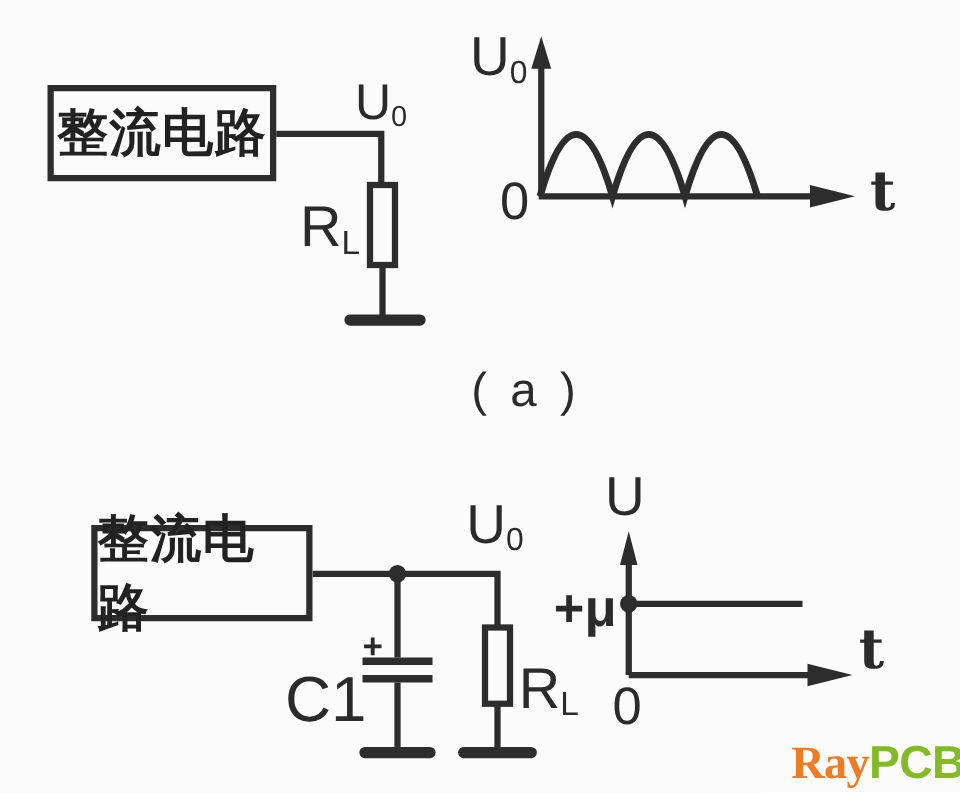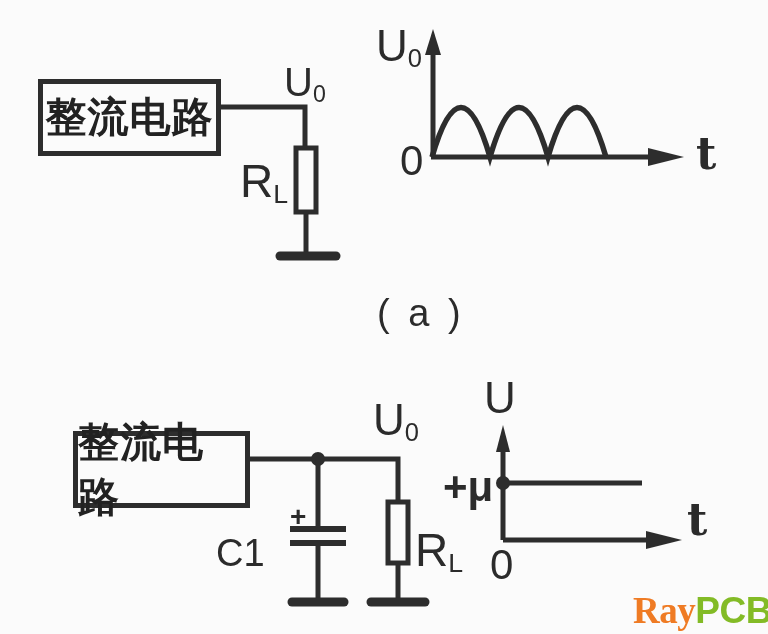--- a/index.html
+++ b/index.html
@@ -8,21 +8,21 @@
     background:#fbfbfb; overflow:hidden;
     font-family:"Liberation Sans","DejaVu Sans",sans-serif;
     color:#2b2b2b;
   }
   svg.linework { position:absolute; left:0; top:0; }
   .lbl { position:absolute; line-height:1; white-space:nowrap; color:#2b2b2b; }
   .sub { font-size:0.58em; position:relative; top:0.24em; }
   .block {
     position:absolute; box-sizing:border-box; border:5px solid #2d2d2d;
     background:#fbfbfb; display:flex; align-items:center; justify-content:center;
-    font-size:41px; font-weight:700; letter-spacing:1px; color:#222;margin-top:11px;
+    font-size:41px; font-weight:700; letter-spacing:1px; color:#222;
   }
   .block-a { left:38px; top:68px; width:183px; height:77px; }
   .block-b { left:73px; top:420px; width:177px; height:77px; }
   .tserif { font-family:"DejaVu Serif","Liberation Serif",serif; font-weight:700; }
   .logo { position:absolute; left:633px; top:589px; font-size:37px; font-weight:700; letter-spacing:-0.5px; }
   .logo-orange { color:#ef7b24;font-family:Liberation Serif, serif; }
   .logo-green  { color:#83bb26; }
 </style>
 </head>
 <body>
@@ -102,21 +102,21 @@
   </div>
 
   <div class="lbl" style="left:373px; top:398px; font-size:44px;">
     <span>U</span><span class="sub">0</span>
   </div>
 
   <div class="lbl" style="left:290px; top:503px; font-size:28px; font-weight:700;">
     <span>+</span>
   </div>
 
-  <div class="lbl" style="left:216px; top:534px; font-size:38px;">
+  <div class="lbl" style="left:228px; top:534px; font-size:51px;">
     <span>C1</span>
   </div>
 
   <div class="lbl" style="left:415px; top:527px; font-size:46px;">
     <span>R</span><span class="sub">L</span>
   </div>
 
   <div class="lbl" style="left:484px; top:376px; font-size:44px;">
     <span>U</span>
   </div>

